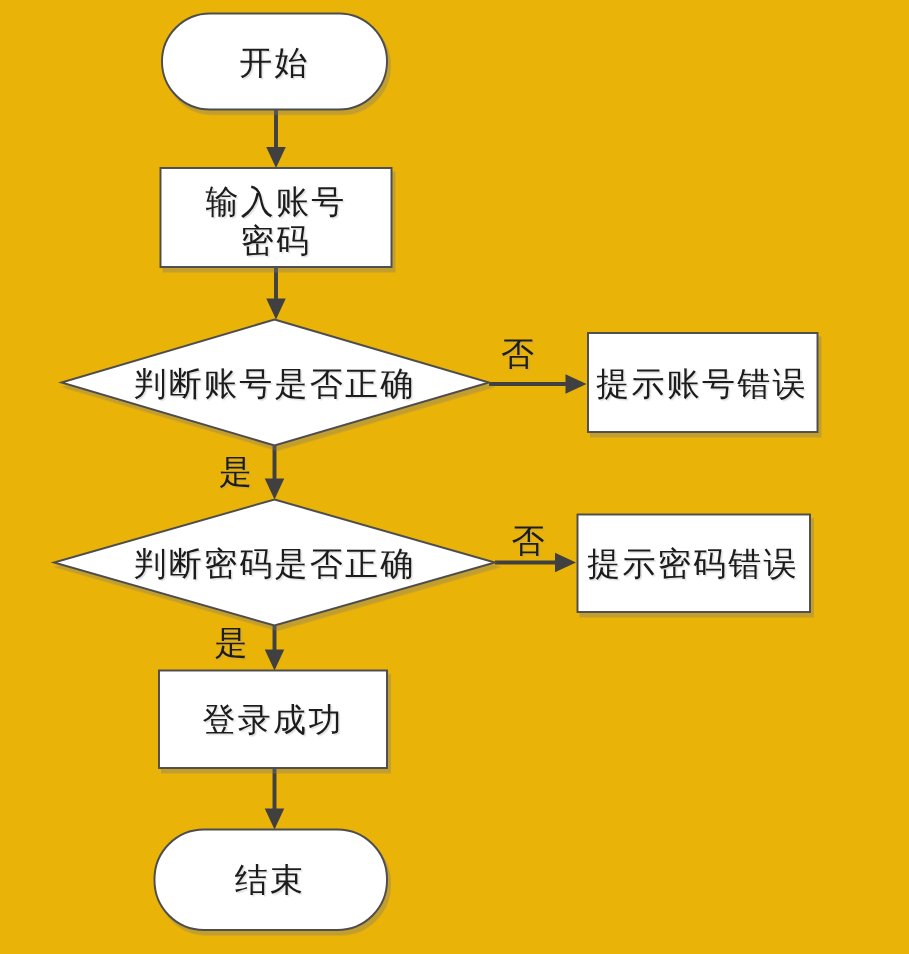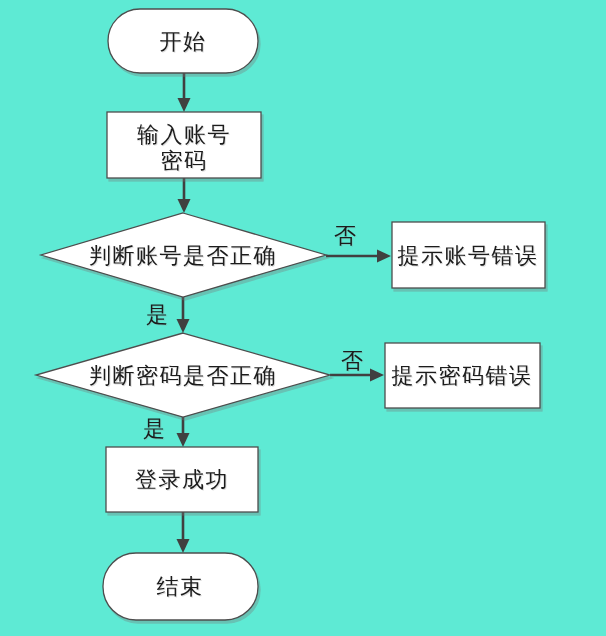--- a/index.html
+++ b/index.html
@@ -4,21 +4,21 @@
 <style>
   html, body {
     margin: 0;
     padding: 0;
     background: #ffffff;
   }
   .canvas {
     position: relative;
     width: 606px;
     height: 636px;
-    background: #5eead4;
+    background: #eab308;
     overflow: hidden;
   }
   svg.flow {
     position: absolute;
     left: 0;
     top: 0;
     width: 606px;
     height: 636px;
   }
   .shape {

